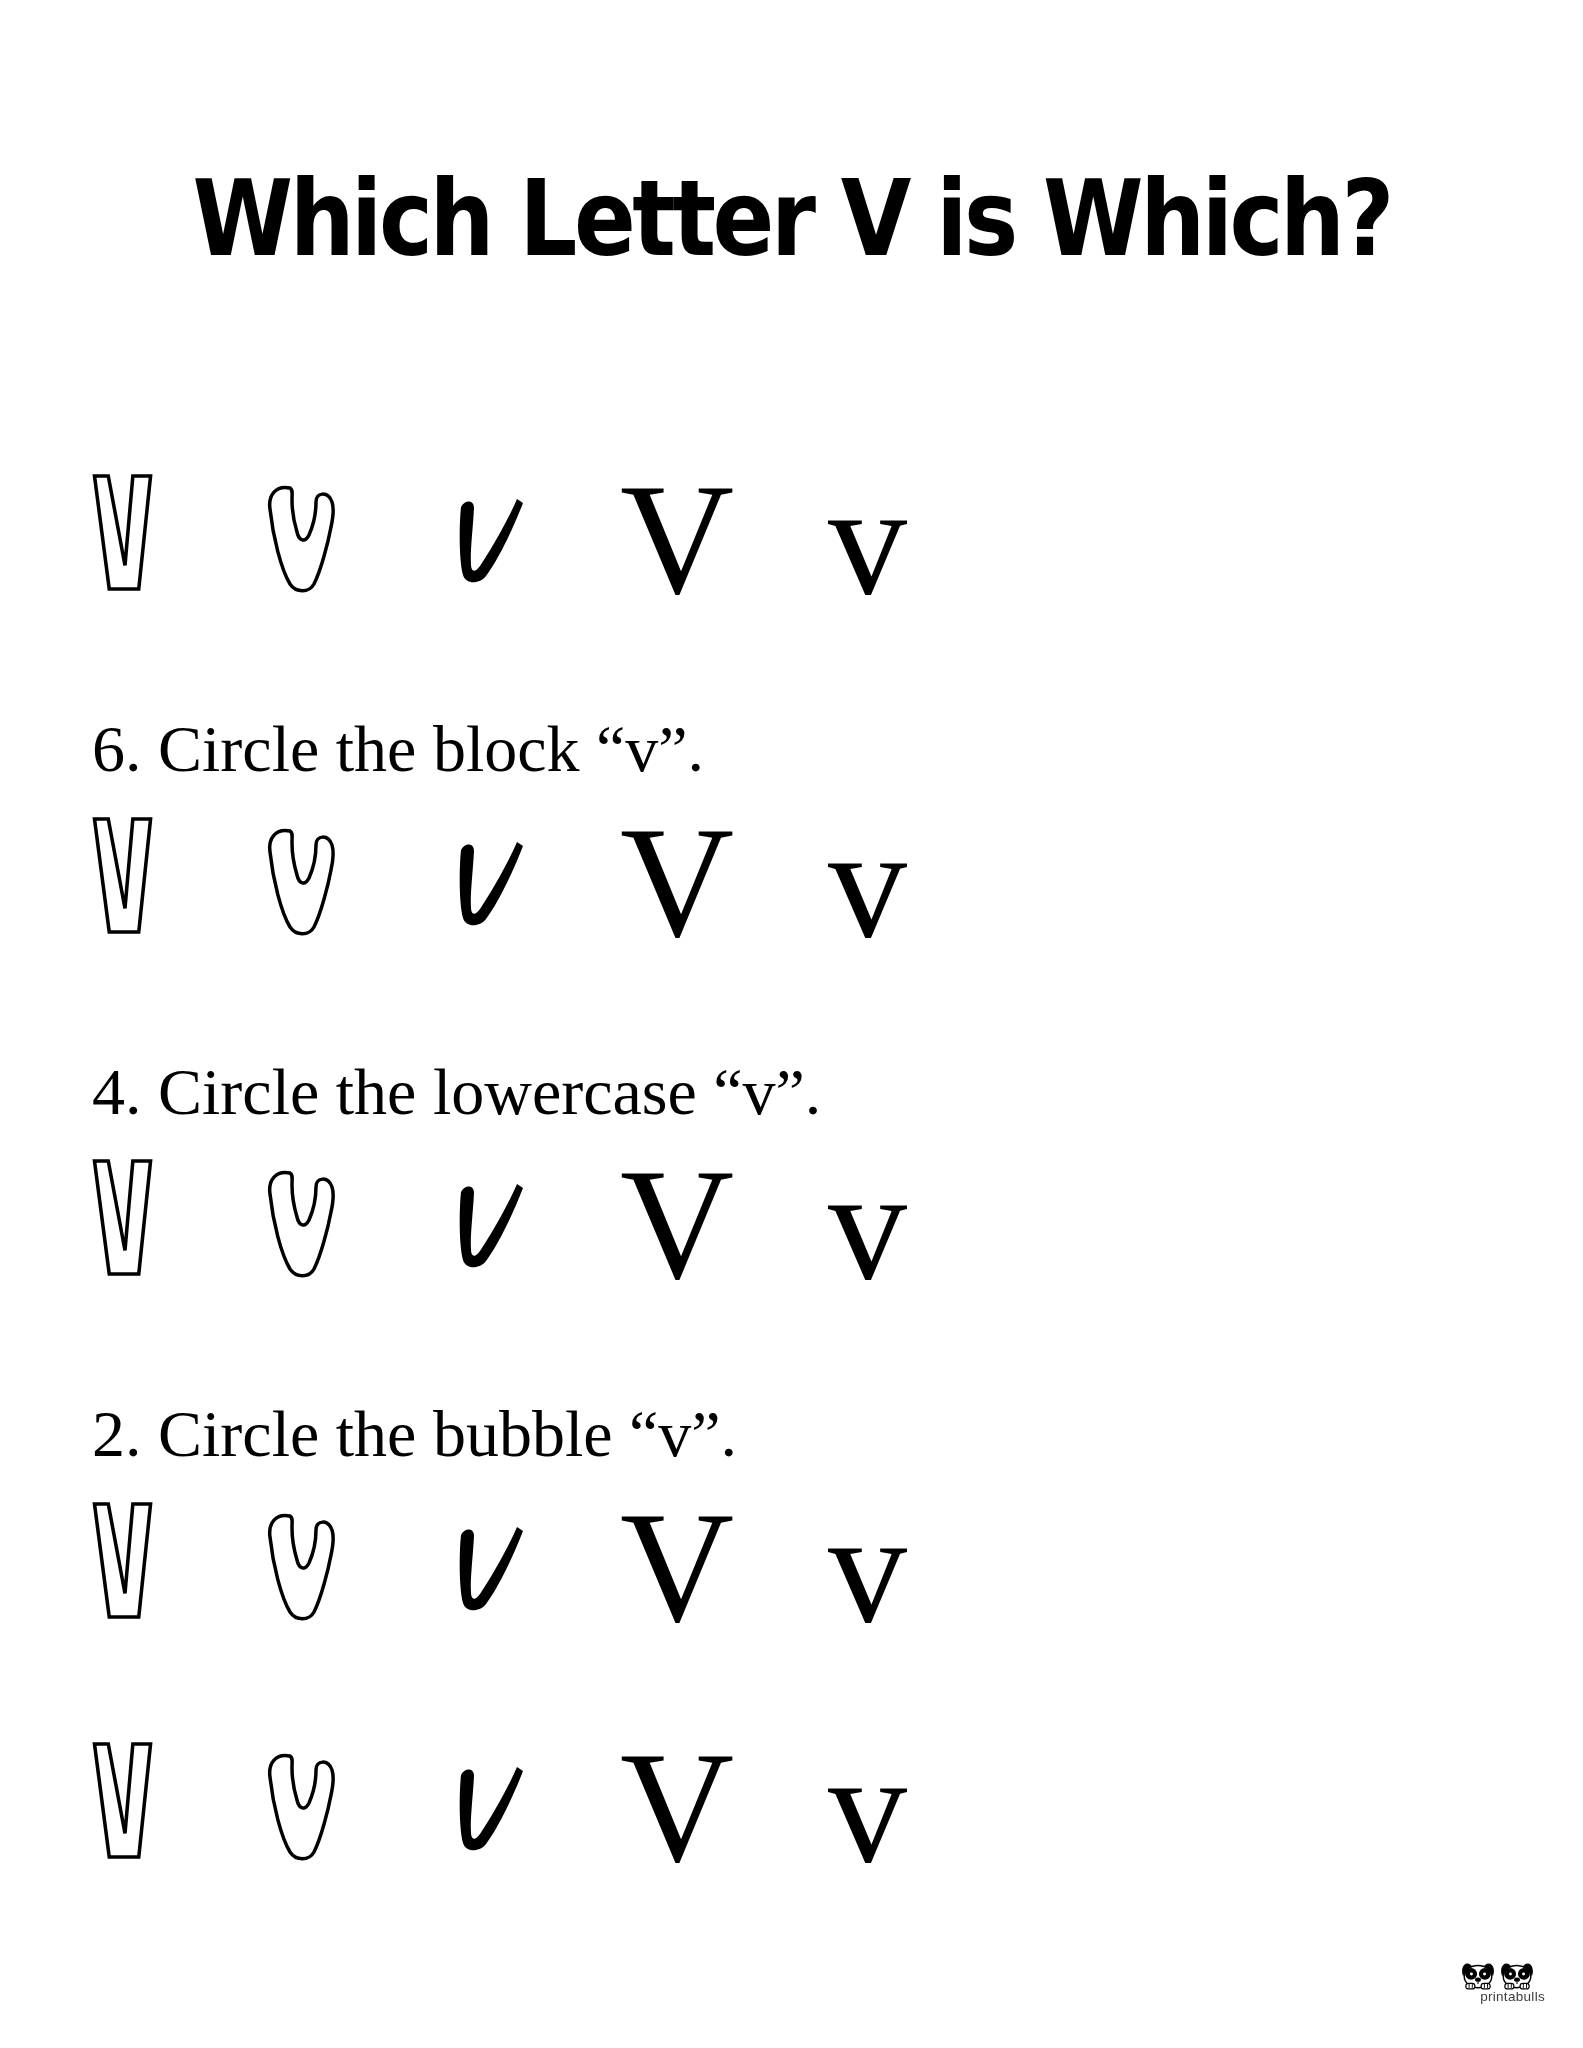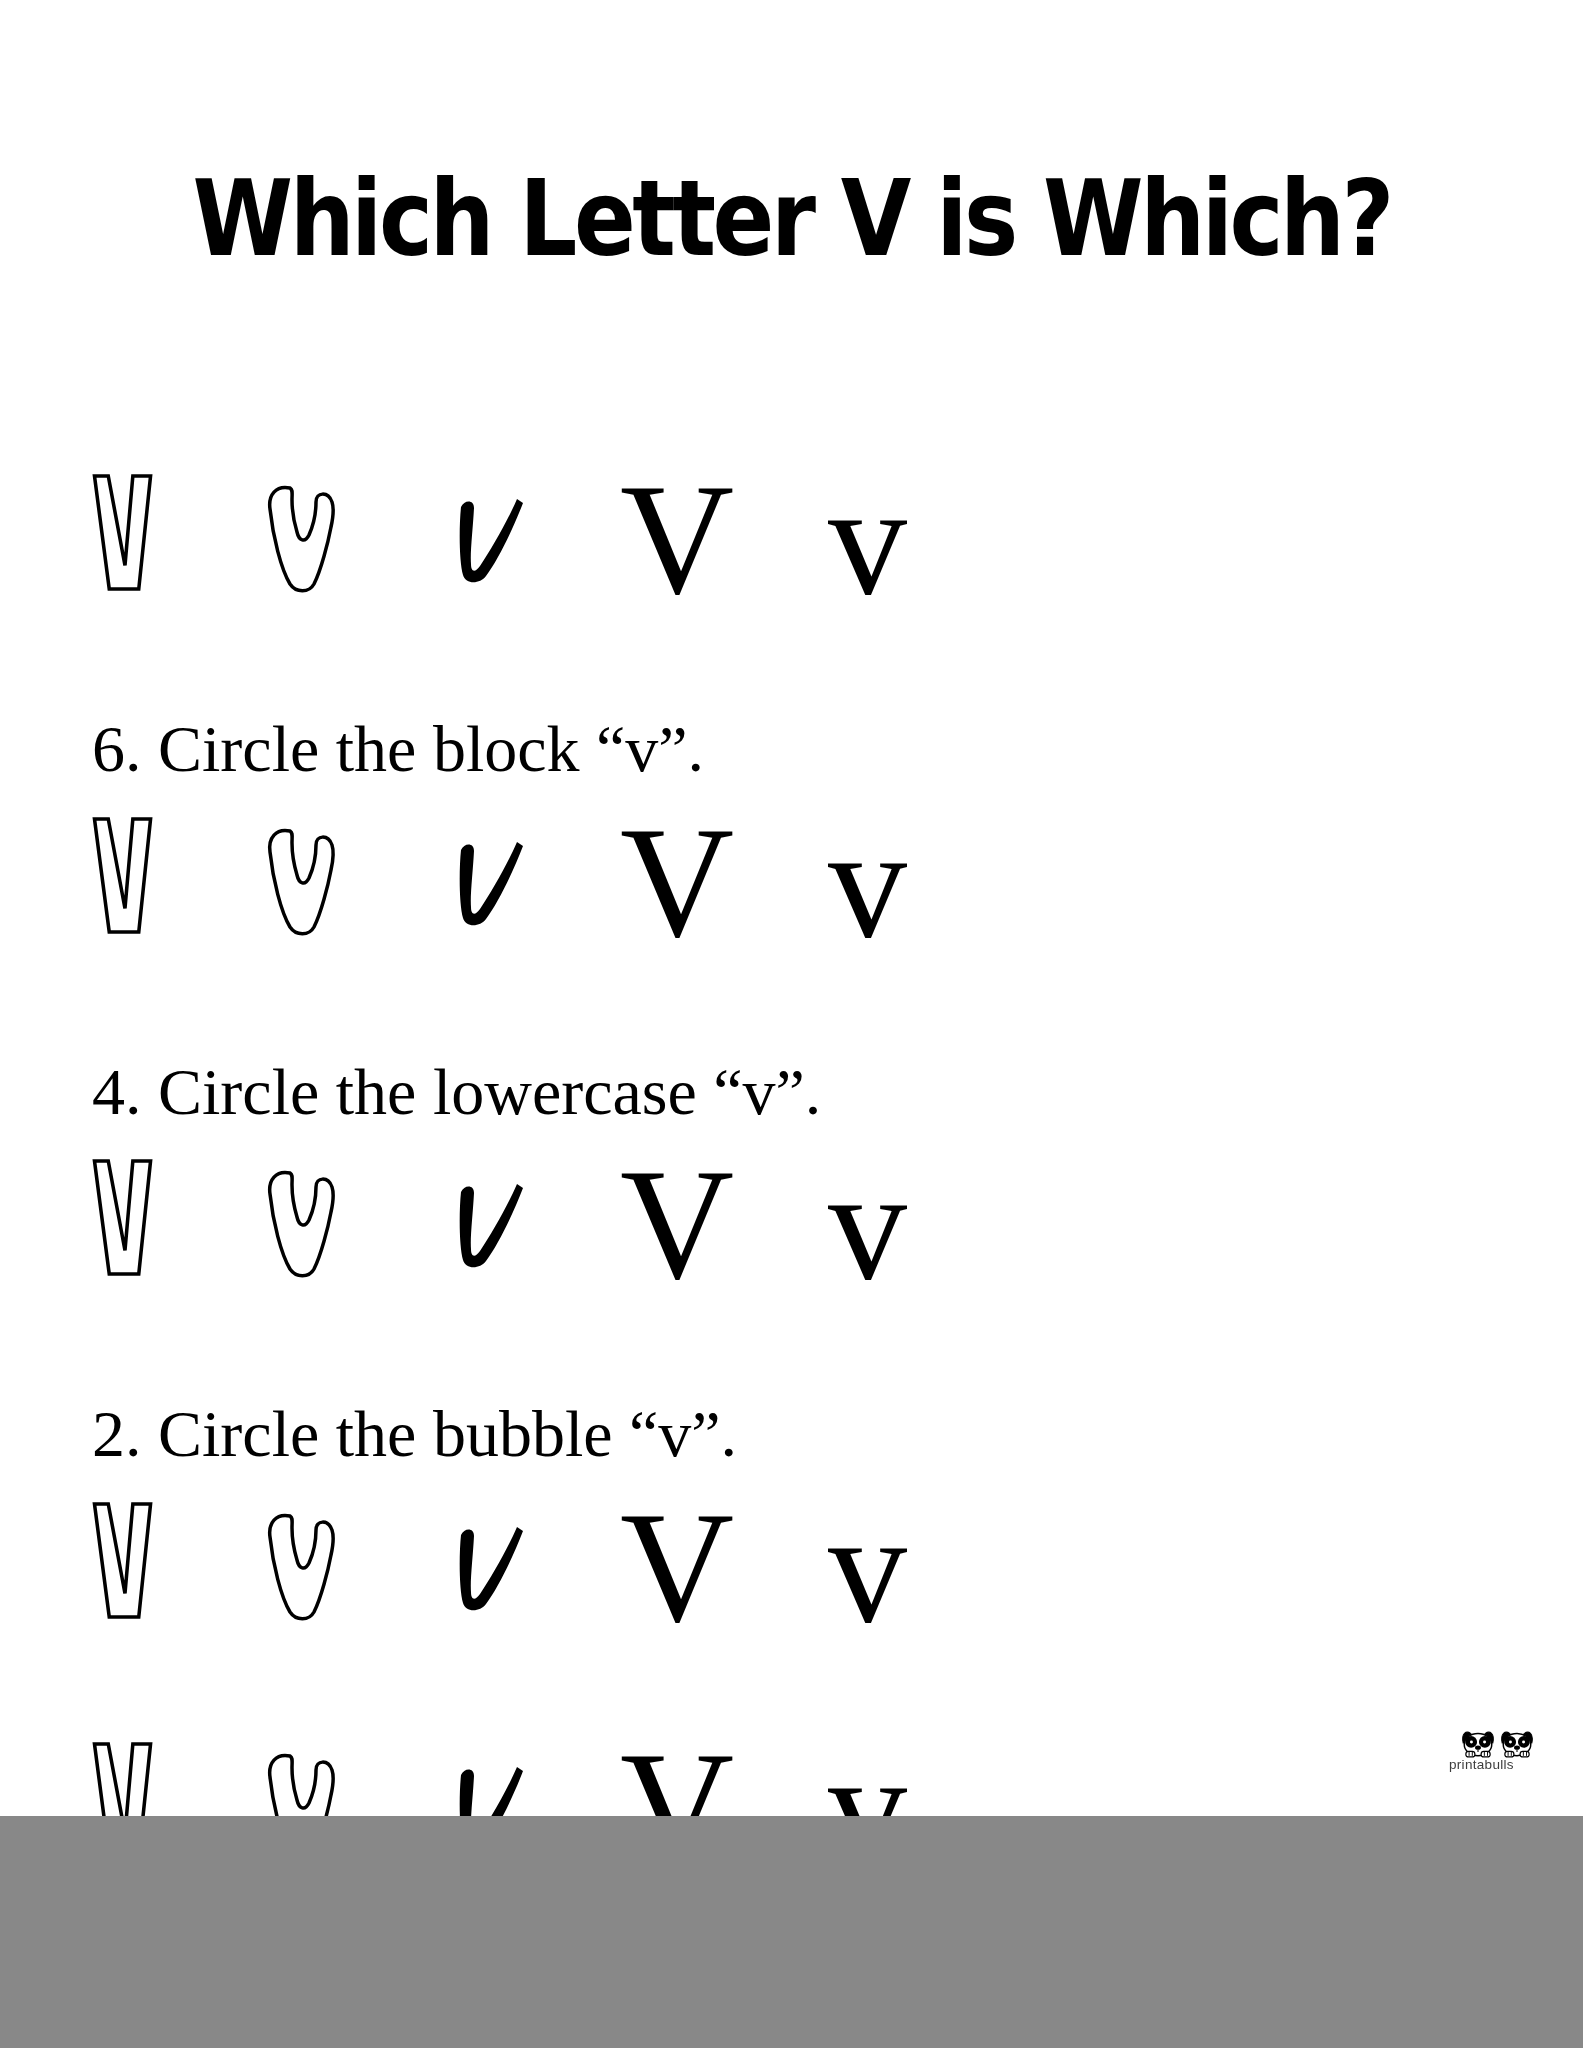--- a/index.html
+++ b/index.html
@@ -1,18 +1,18 @@
 <!DOCTYPE html>
 <html><head>
 <meta charset="utf-8">
 <style>
   html,body { margin:0; padding:0; background:#888; }
   .page {
     position:relative;
-    width:1583px; height:1816px;
+    width:1583px; height:2048px;
     margin:0 auto;
     background:#ffffff;
     overflow:hidden;
     color:#000;
   }
   .title-wrap {
     margin-top:84px;
     text-align:center;
     white-space:nowrap;
   }
@@ -49,21 +49,21 @@
     font-size:158px;
     line-height:1;
     bottom:-26px;
   }
   .opt-upper { left:528px; }
   .opt-lower { left:736px; }
   .logo {
     position:absolute;
     right:38px; bottom:44px;
     width:96px;
-    text-align:left;
+    text-align:right;
   }
   .logo-dogs { display:flex; justify-content:center; gap:3px; }
   .brand {
     font-family:"Liberation Sans", sans-serif;
     font-size:13.5px;
     letter-spacing:.3px;
     color:#3d3d3d;
     margin-top:-1px;
   }
   .defs { position:absolute; width:0; height:0; overflow:hidden; }

